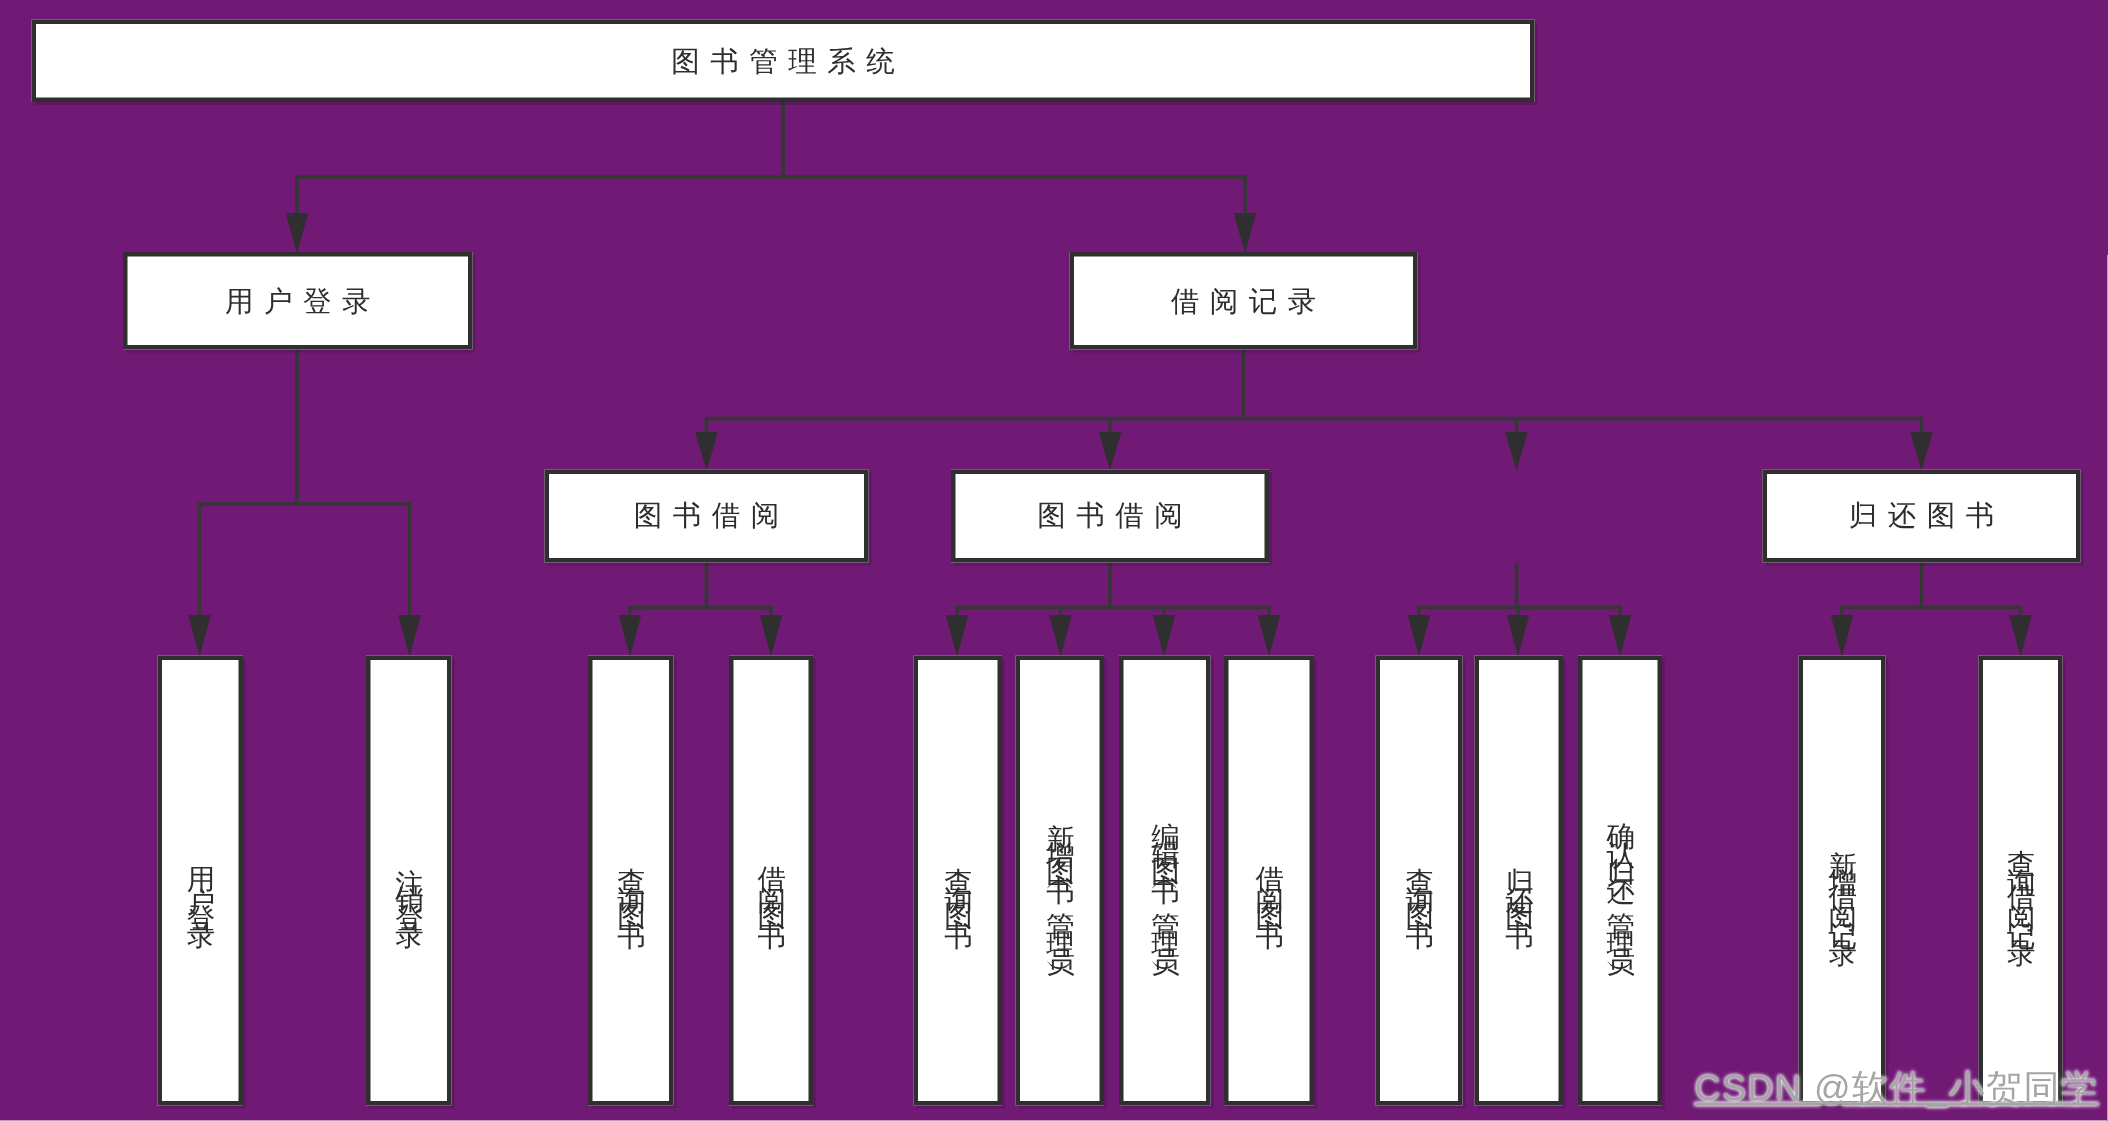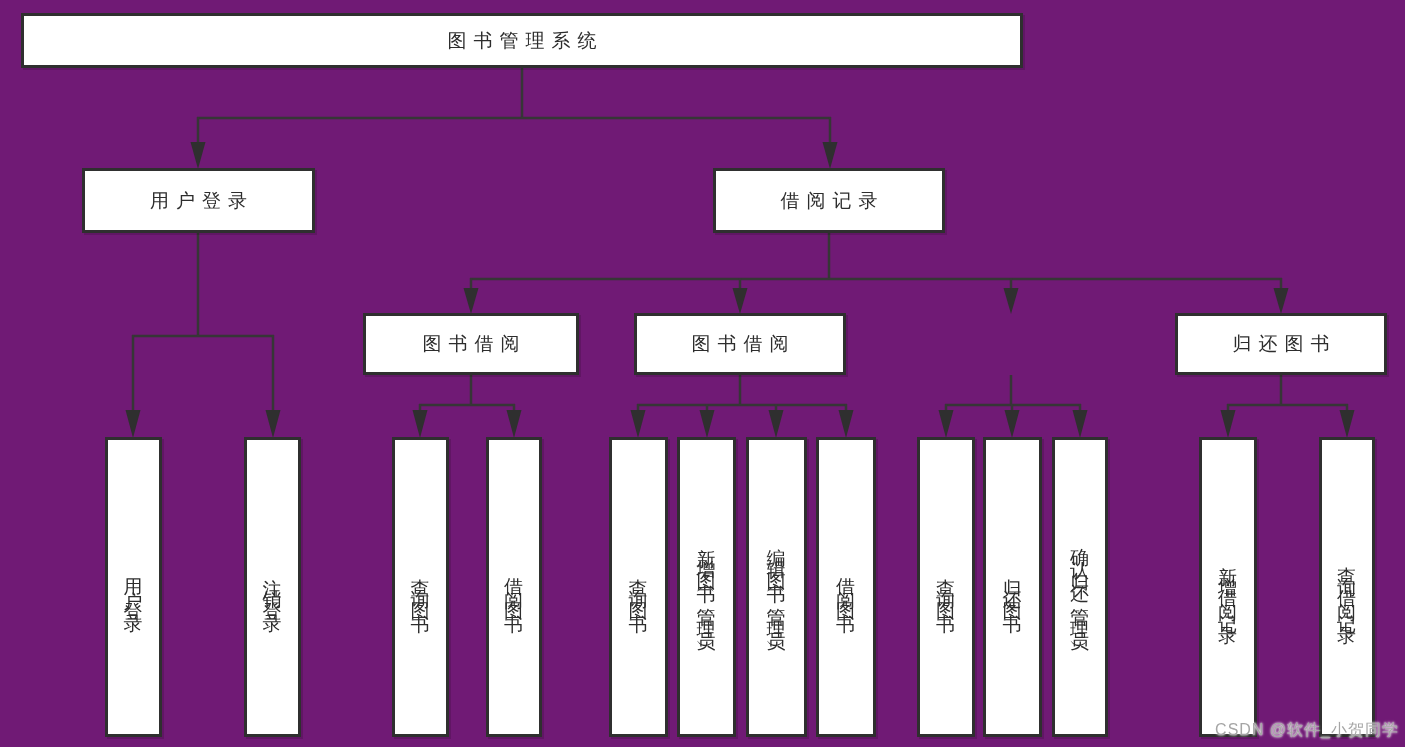--- a/index.html
+++ b/index.html
@@ -53,26 +53,27 @@
     letter-spacing: 12px;
     line-height: 1;
     white-space: nowrap;
     color: #2d2d2d;
     max-height: 292px;
   }
   .watermark {
     position: absolute;
     right: 6px;
     bottom: 6px;
-    font-size: 16px;
+    font-size: 24px;
     letter-spacing: 1px;
     color: #a5a5a5;
     text-shadow: 0 0 3px #ffffff, 0 0 2px #ffffff;
     z-index: 10;
     white-space: nowrap;
+    text-decoration: underline;
   }
 </style>
 </head>
 <body>
 
 <div class="canvas">
 
   <svg class="connectors" viewBox="0 0 1405 747" xmlns="http://www.w3.org/2000/svg">
     <g stroke="#363636" stroke-width="2.5" fill="none">
 

